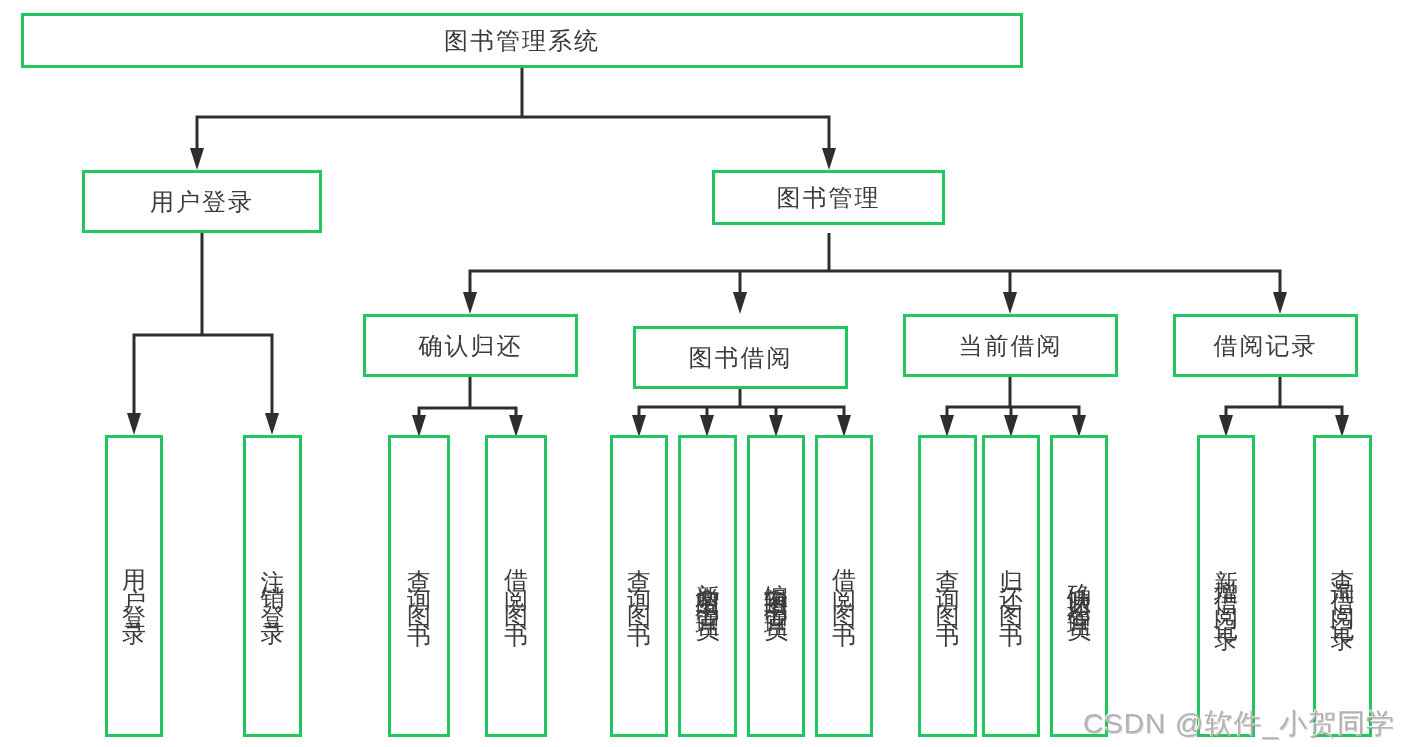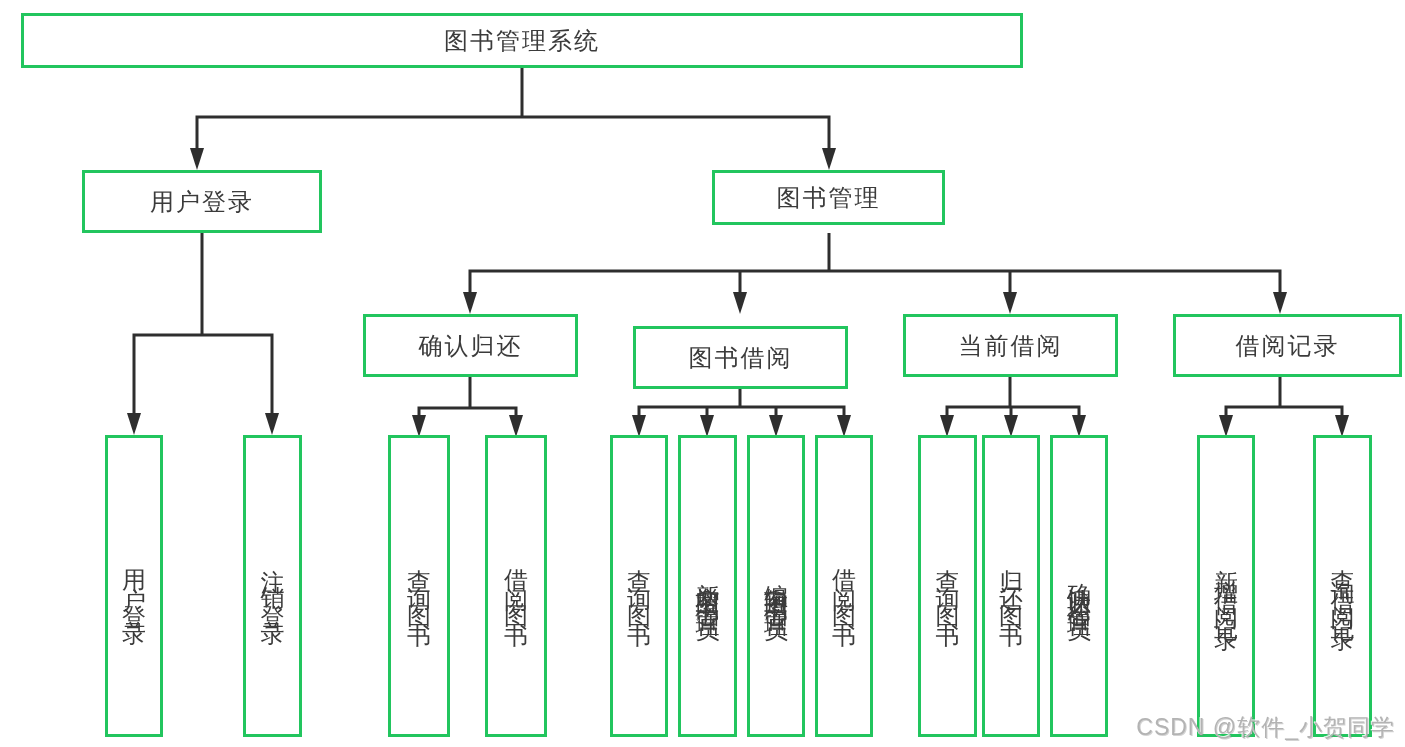--- a/index.html
+++ b/index.html
@@ -18,21 +18,21 @@
   .leaf {
     top:435px; height:302px;
     writing-mode:vertical-rl; text-orientation:mixed;
     white-space:normal; letter-spacing:18px;
   }
   .ls4 { letter-spacing:18px; }
   .ls6 { letter-spacing:12px; }
   .ls9 { letter-spacing:5px; }
   .watermark {
     position:absolute; right:10px; bottom:4px; z-index:5;
-    font-size:23px; color:#b3b3b3; letter-spacing:1px;
+    font-size:28px; color:#b3b3b3; letter-spacing:1px;
     text-shadow:-1px -1px 0 rgba(255,255,255,0.85), 1px 1px 0 rgba(130,130,130,0.35);
   }
 </style>
 </head>
 <body>
 
 <div class="canvas">
 
   <svg class="connectors" viewBox="0 0 1405 747" xmlns="http://www.w3.org/2000/svg">
     <g stroke="#2e2e2e" stroke-width="3" fill="none">
@@ -75,21 +75,21 @@
   </svg>
 
   <div class="box" style="left:21px; top:13px; width:1002px; height:55px;">图书管理系统</div>
 
   <div class="box" style="left:82px; top:170px; width:240px; height:63px;">用户登录</div>
   <div class="box" style="left:712px; top:170px; width:233px; height:55px;">图书管理</div>
 
   <div class="box" style="left:363px; top:314px; width:215px; height:63px;">确认归还</div>
   <div class="box" style="left:633px; top:314px; width:215px; height:63px;margin-top:12px;">图书借阅</div>
   <div class="box" style="left:903px; top:314px; width:215px; height:63px;">当前借阅</div>
-  <div class="box" style="left:1173px; top:314px; width:229px; height:63px;">借阅记录</div>
+  <div class="box" style="left:1173px; top:314px; width:185px; height:63px;">借阅记录</div>
 
   <div class="box leaf ls4" style="left:105px; width:58px;">用户登录</div>
   <div class="box leaf ls4" style="left:243px; width:59px;">注销登录</div>
 
   <div class="box leaf ls4" style="left:388px; width:62px;">查询图书</div>
   <div class="box leaf ls4" style="left:485px; width:62px;">借阅图书</div>
 
   <div class="box leaf ls4" style="left:610px; width:58px;">查询图书</div>
   <div class="box leaf ls9" style="left:678px; width:59px;">新增图书（管理员）</div>
   <div class="box leaf ls9" style="left:747px; width:58px;">编辑图书（管理员）</div>

